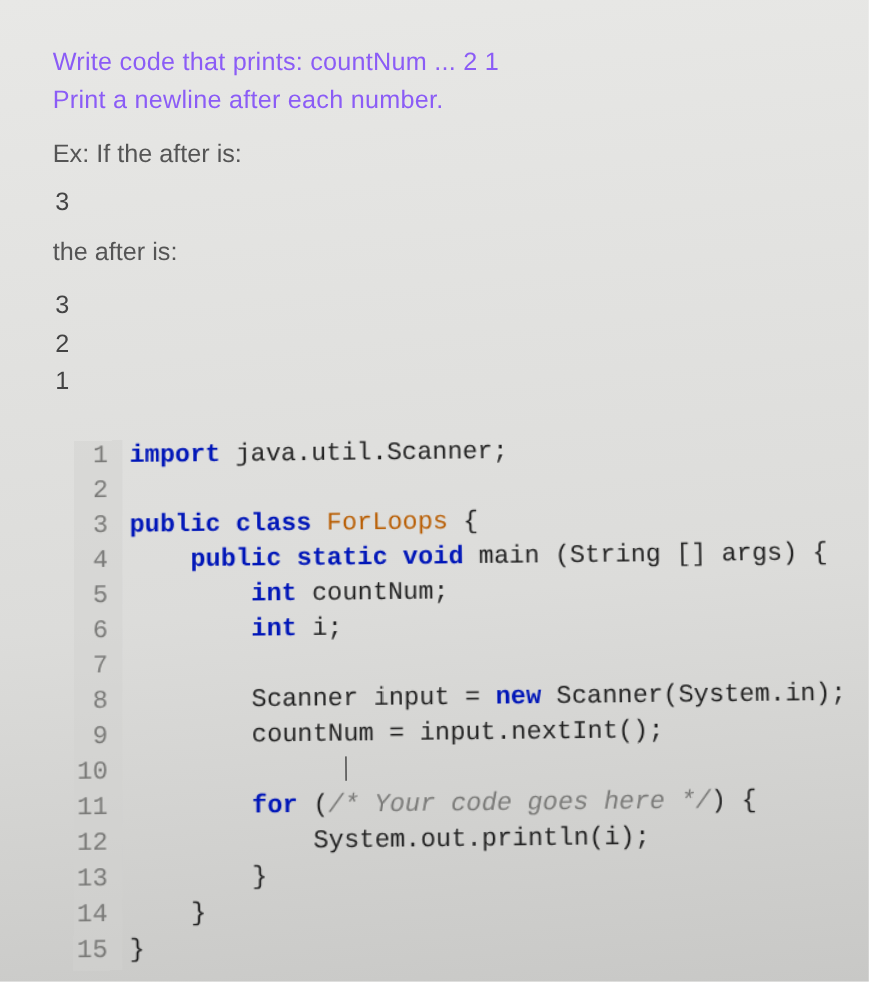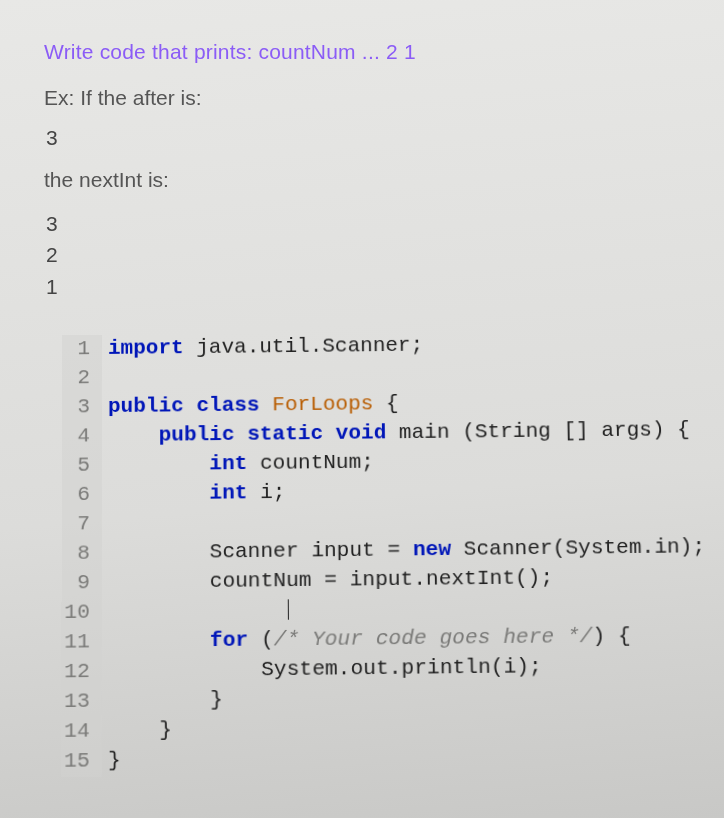--- a/index.html
+++ b/index.html
@@ -79,27 +79,28 @@
     border-left: 1.5px solid #222;
     vertical-align: middle;
     margin: 0 2px;
   }
 </style>
 </head>
 <body>
 
 <div class="prompt-text">
   <span>Write code that prints: countNum ... 2 1</span>
+  <span class="sub">Print a newline after each number.</span>
 </div>
 
 <div class="ex-label">Ex: If the after is:</div>
 
 <div class="io-value">3</div>
 
-<div class="ex-label">the nextInt is:</div>
+<div class="ex-label">the after is:</div>
 
 <div class="out-block">
   <span>3</span>
   <span>2</span>
   <span>1</span>
 </div>
 
 <div class="code-editor" id="code-editor">
     <div class="code-line"><div class="gutter">1</div><div class="code-content"><span class="kw">import</span><span> java.util.Scanner;</span></div></div>
     <div class="code-line"><div class="gutter">2</div><div class="code-content"></div></div>

